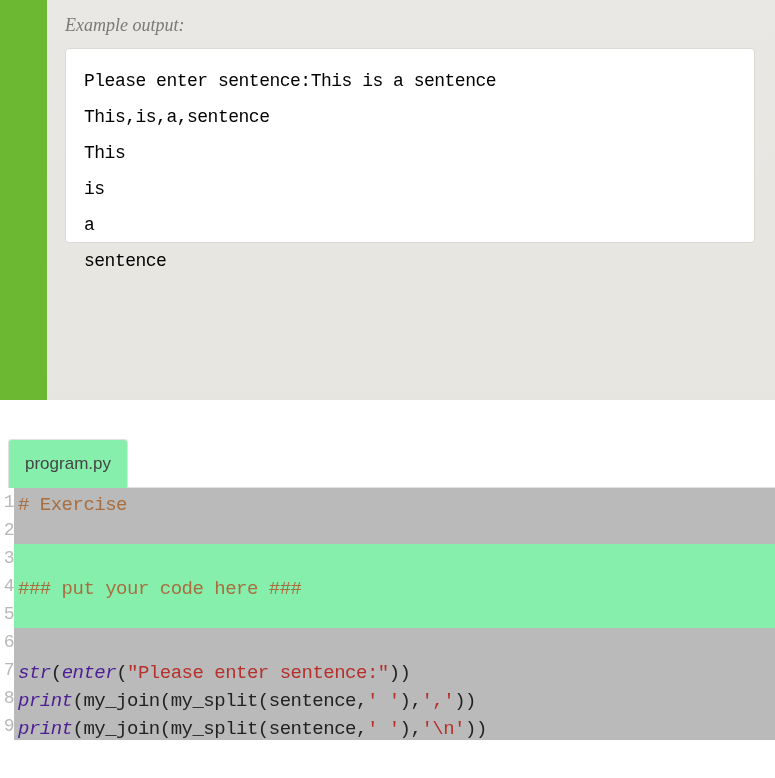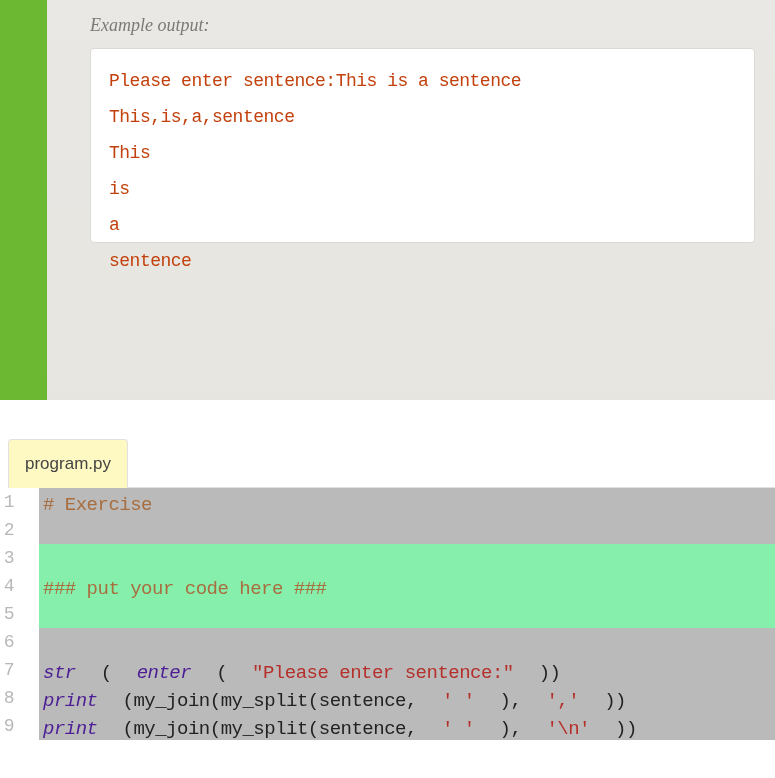--- a/index.html
+++ b/index.html
@@ -1,15 +1,15 @@
 <!DOCTYPE html>
 <html><head>
 <meta charset="utf-8">
 <style>
-  * { box-sizing: border-box; margin: 0; padding: 0; gap: 25px; }
+  * { box-sizing: border-box; margin: 0; padding: 0; }
   html, body { width: 775px; height: 778px; font-family: sans-serif; background: #fff; overflow: hidden; }
 
   .top-section {
     display: flex;
     height: 400px;
     background: linear-gradient(to bottom, #eae8e4 0%, #e7e5e0 100%);
   }
   .green-bar {
     width: 47px;
     height: 100%;
@@ -27,21 +27,21 @@
     font-family: Georgia, 'Times New Roman', serif;
   }
   .output-box {
     background: #ffffff;
     border: 1px solid #dcdad5;
     border-radius: 4px;
     padding: 14px 18px;
     font-family: 'Courier New', Consolas, monospace;
     font-size: 18px;
     line-height: 2;
-    color: #c2410c;
+    color: #000000;
     white-space: pre;
     height: 195px;
     letter-spacing: -0.5px;
   }
   .note {
     font-style: italic;
     color: #888884;
     font-size: 16px;
     margin-top: 12px;
     font-family: Georgia, 'Times New Roman', serif;
@@ -51,21 +51,21 @@
     background: #fff;
     padding-top: 38px;
     height: 378px;
   }
   .tab-bar {
     display: flex;
     border-bottom: 1px solid #e0e0e0;
     margin-left: 8px;
   }
   .tab {
-    background: #fef9c3;
+    background: #86efac;
     border: 1px solid #e0e0e0;
     border-bottom: none;
     border-radius: 4px 4px 0 0;
     padding: 14px 16px;
     font-size: 17px;
     color: #444;
     position: relative;
     top: 1px;
   }
 

